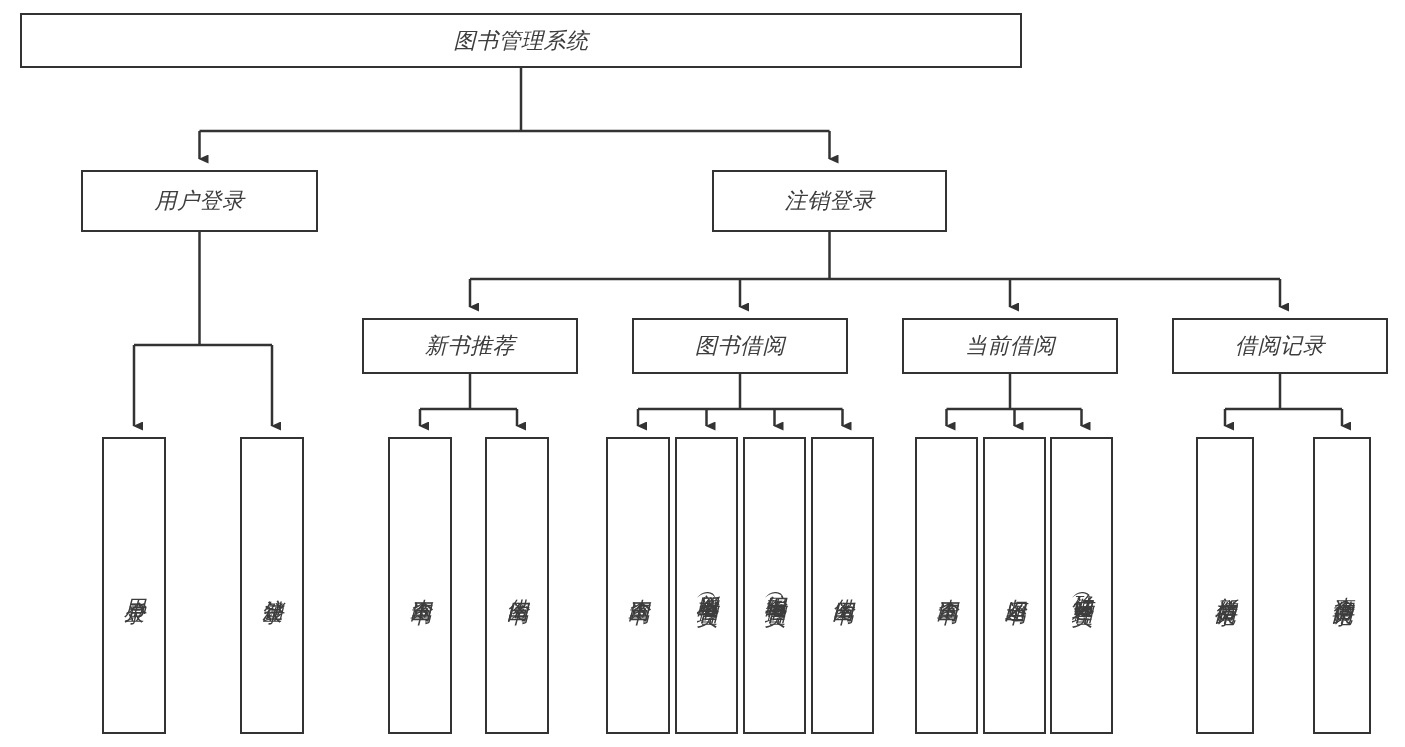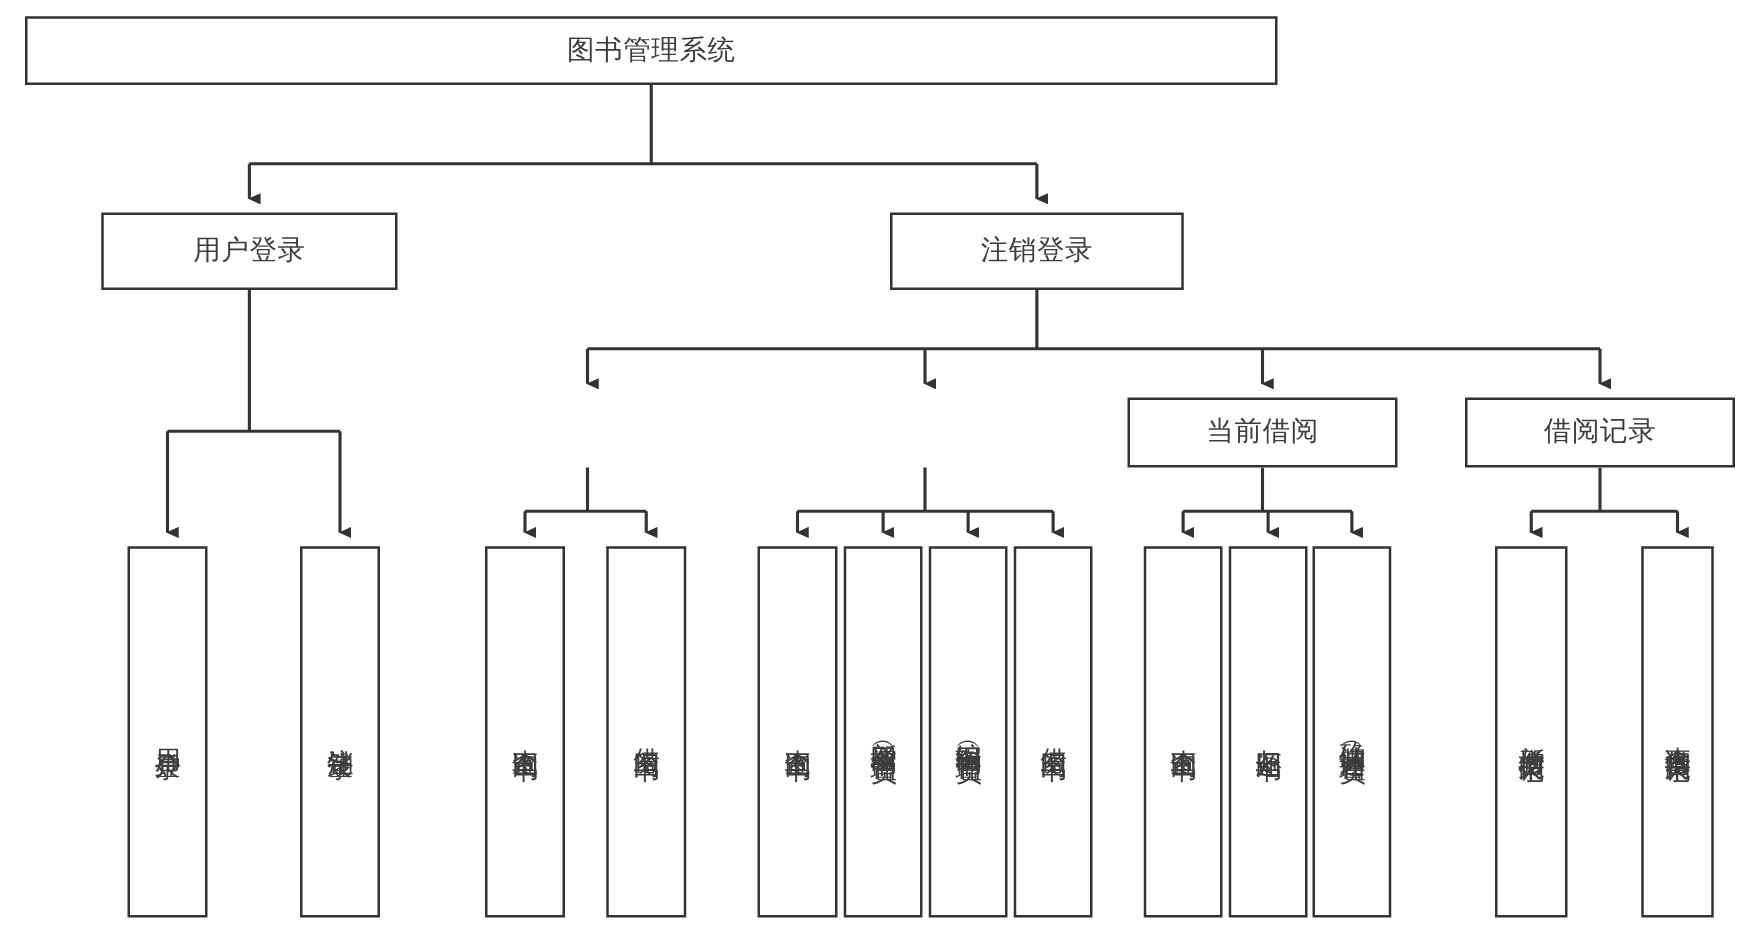--- a/index.html
+++ b/index.html
@@ -40,20 +40,21 @@
   }
   .node.vert {
     writing-mode: vertical-rl;
     text-orientation: upright;
     font-size: 21px;
     letter-spacing: 2px;
   }
   .node-label {
     display: block;
     white-space: nowrap;
+    font-style: italic;
   }
   .watermark {
     position: absolute;
     right: 8px;
     bottom: 6px;
     font-size: 17px;
     color: #b9b9b9;
     font-family: "DejaVu Sans", "Liberation Sans", sans-serif;
     white-space: nowrap;
     letter-spacing: 0.5px;
@@ -111,20 +112,26 @@
     <span class="node-label">图书管理系统</span>
   </div>
 
   <div class="node horiz" id="n-user_login" style="left: 81px; top: 170px; width: 237px; height: 62px;">
     <span class="node-label">用户登录</span>
   </div>
   <div class="node horiz" id="n-book_mgmt" style="left: 712px; top: 170px; width: 235px; height: 62px;">
     <span class="node-label">注销登录</span>
   </div>
 
+  <div class="node horiz" id="n-new_book_rec" style="left: 362px; top: 318px; width: 216px; height: 56px;">
+    <span class="node-label">新书推荐</span>
+  </div>
+  <div class="node horiz" id="n-book_borrow" style="left: 632px; top: 318px; width: 216px; height: 56px;">
+    <span class="node-label">图书借阅</span>
+  </div>
   <div class="node horiz" id="n-borrow_record" style="left: 1172px; top: 318px; width: 216px; height: 56px;">
     <span class="node-label">借阅记录</span>
   </div>
   <div class="node horiz" id="n-current_borrow" style="left: 902px; top: 318px; width: 216px; height: 56px;">
     <span class="node-label">当前借阅</span>
   </div>
 
   <div class="node vert" id="n-leaf_user_login" style="left: 102px; top: 437px; width: 64px; height: 297px;">
     <span class="node-label">用户登录</span>
   </div>

